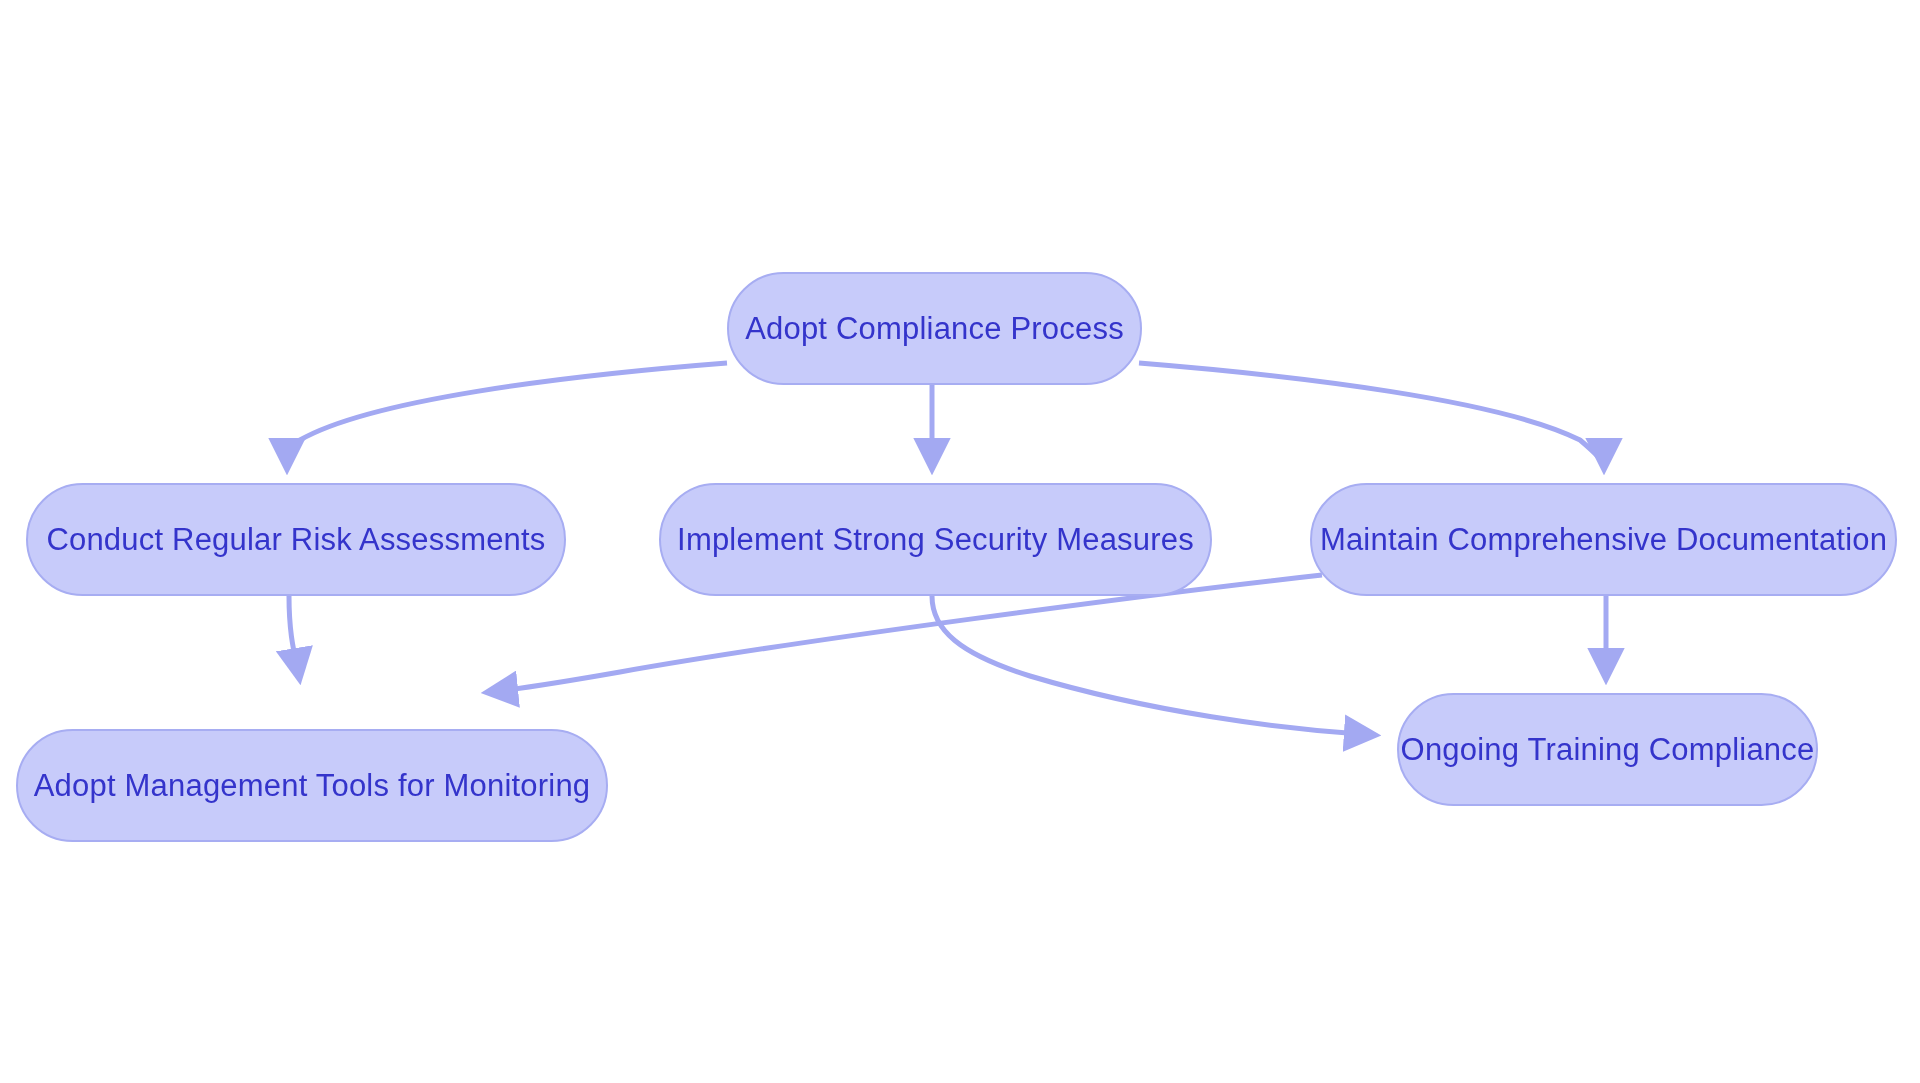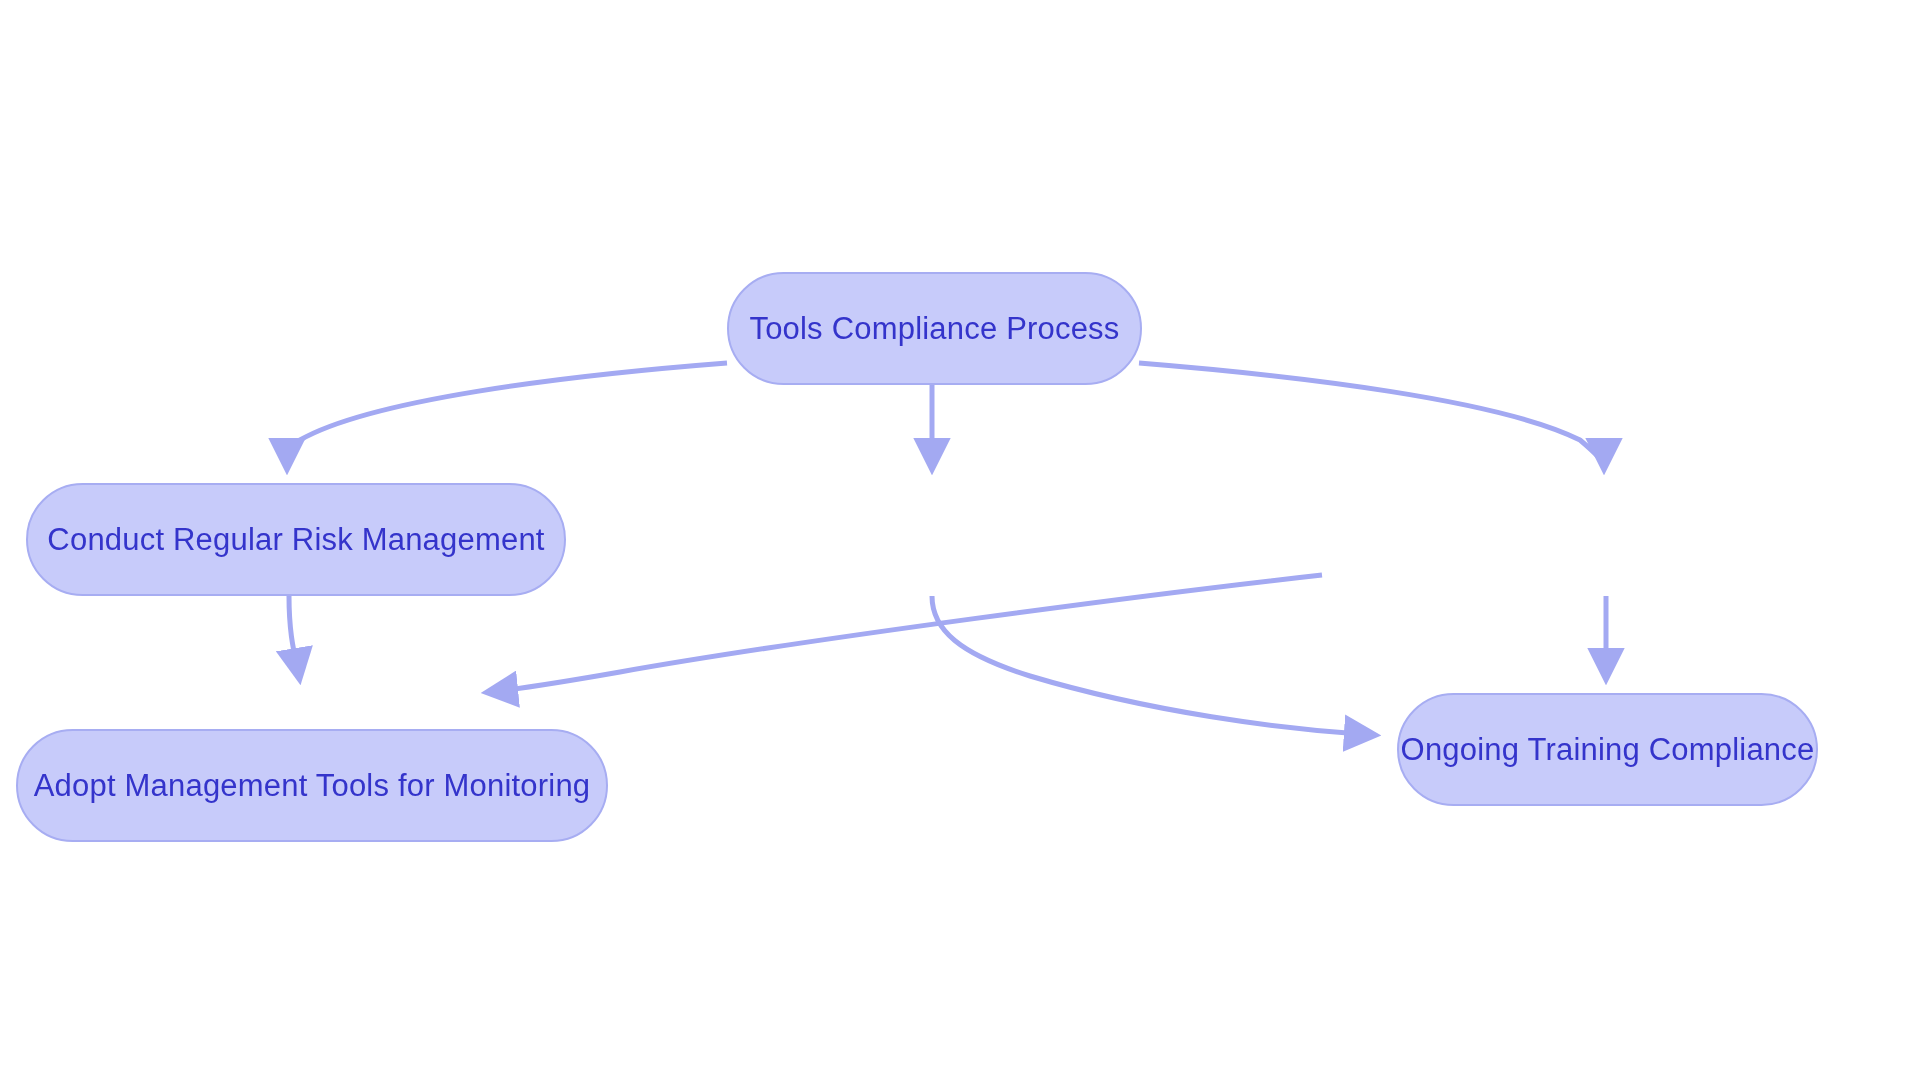--- a/index.html
+++ b/index.html
@@ -80,28 +80,34 @@
 
       <path d="M 1322 575 C 1150 594 800 640 620 672 C 540 686 510 690 490 692" marker-end="url(#arrow-head)"></path>
 
       <path d="M 1606 596 L 1606 676" marker-end="url(#arrow-head)"></path>
 
       <path d="M 932 596 C 932 630 960 654 1030 676 C 1150 712 1280 729 1372 735" marker-end="url(#arrow-head)"></path>
     </g>
   </svg>
 
   <div class="node" id="node-root">
-    <span class="node-label">Tools Compliance Process</span>
+    <span class="node-label">Adopt Compliance Process</span>
   </div>
 
   <div class="node" id="node-risk">
-    <span class="node-label">Conduct Regular Risk Management</span>
+    <span class="node-label">Conduct Regular Risk Assessments</span>
   </div>
 
+  <div class="node" id="node-security">
+    <span class="node-label">Implement Strong Security Measures</span>
+  </div>
 
+  <div class="node" id="node-docs">
+    <span class="node-label">Maintain Comprehensive Documentation</span>
+  </div>
 
   <div class="node" id="node-monitoring">
     <span class="node-label">Adopt Management Tools for Monitoring</span>
   </div>
 
   <div class="node" id="node-training">
     <span class="node-label">Ongoing Training Compliance</span>
   </div>
 
 </div>

